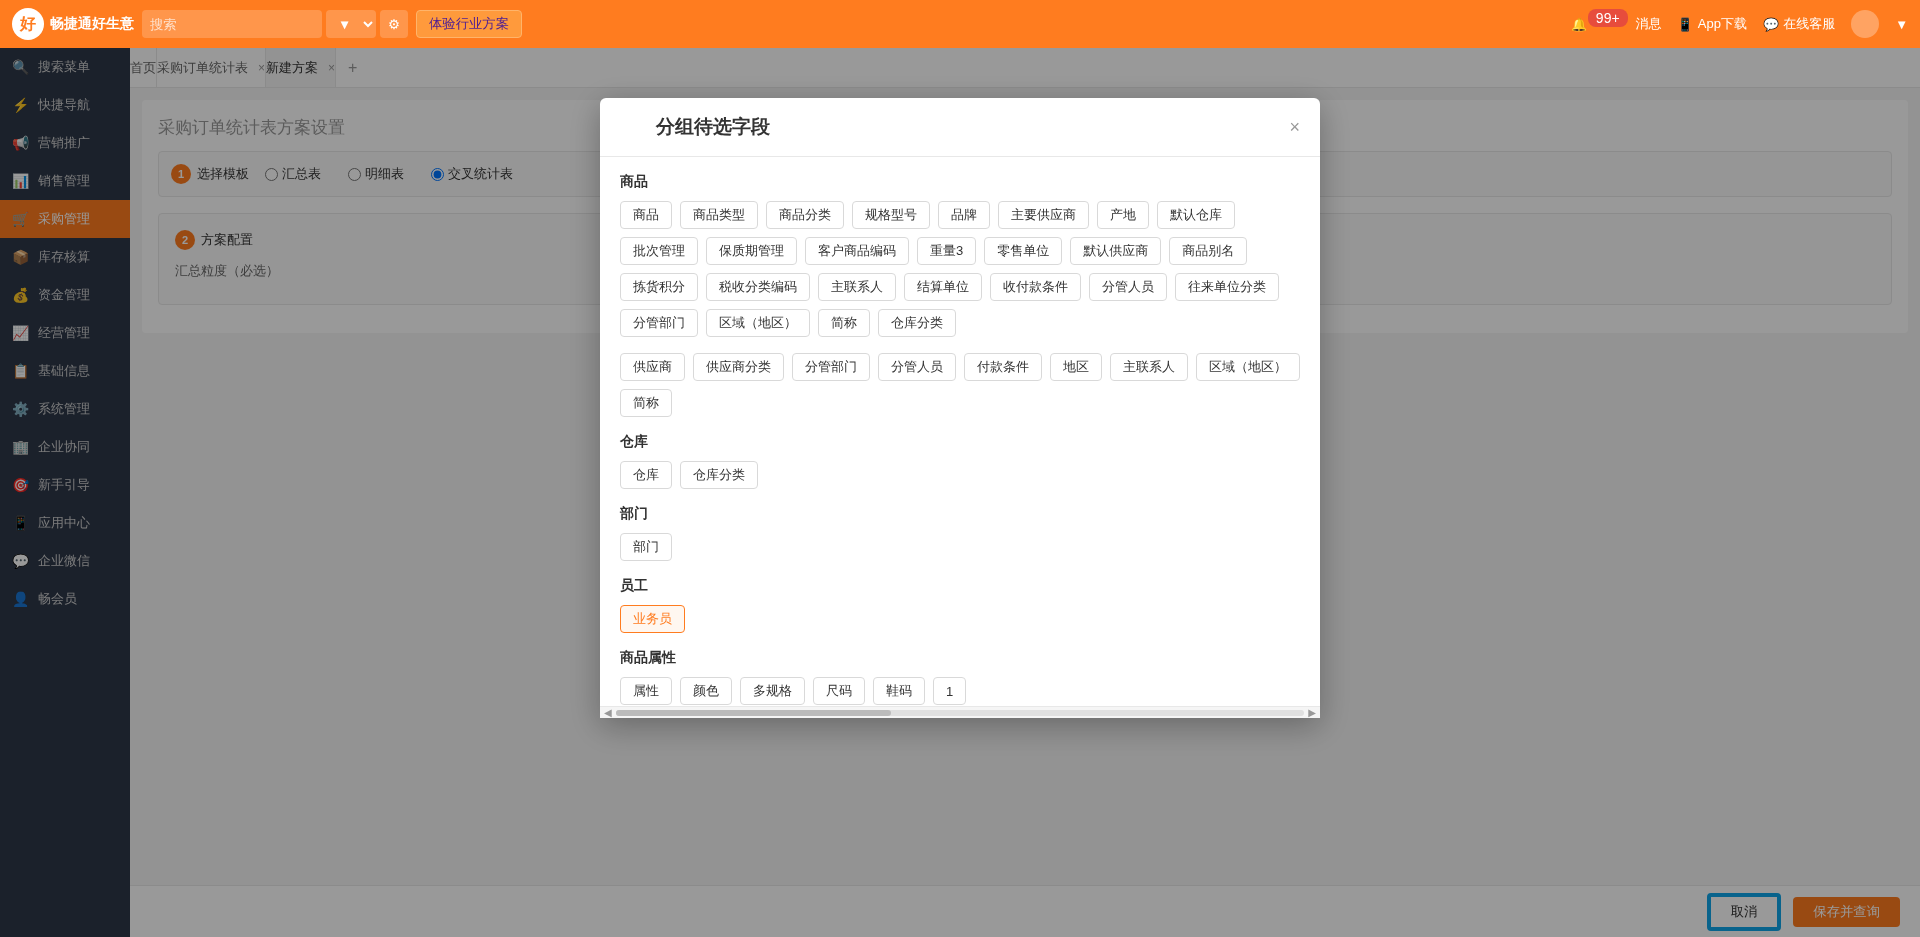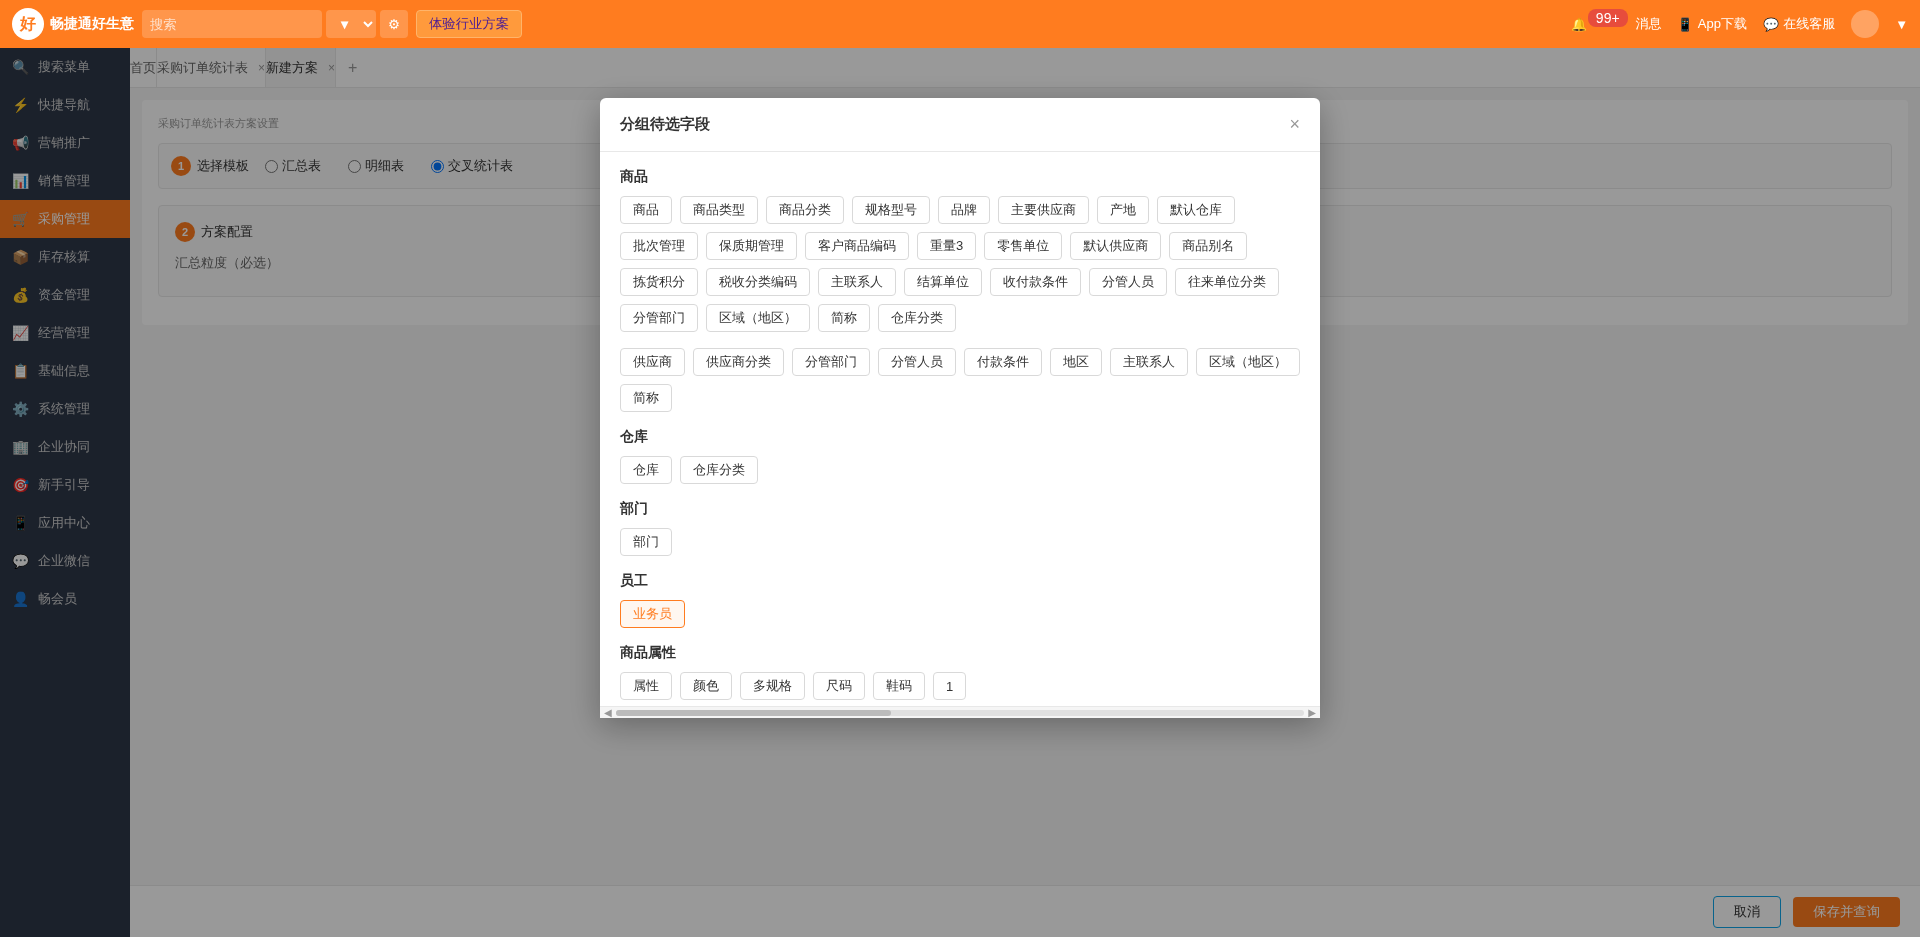--- a/index.html
+++ b/index.html
@@ -233,23 +233,24 @@
       box-shadow: 0 8px 32px rgba(0,0,0,0.3);
     }
     .modal-header {
       padding: 16px 20px;
       border-bottom: 1px solid #e8e8e8;
       display: flex;
       align-items: center;
       justify-content: space-between;
     }
     .modal-title {
-      font-size: 15px;
+      font-size: 19px;
       font-weight: 600;
       color: #333;
+      margin-left: 36px;
     }
     .modal-close {
       cursor: pointer;
       color: #999;
       font-size: 18px;
       background: none;
       border: none;
     }
     .modal-body {
       flex: 1;
@@ -292,21 +293,21 @@
     .modal-body::-webkit-scrollbar { width: 6px; }
     .modal-body::-webkit-scrollbar-thumb { background: #ccc; border-radius: 3px; }
 
     
     .page-content {
       background: white;
       border-radius: 4px;
       padding: 16px;
     }
     .breadcrumb {
-      font-size: 11px;
+      font-size: 17px;
       color: #999;
       margin-bottom: 12px;
     }
     .step-bar {
       display: flex;
       align-items: center;
       gap: 16px;
       margin-bottom: 16px;
       padding: 12px;
       background: #fafafa;
@@ -352,21 +353,21 @@
       background: white;
       border-top: 1px solid #e8e8e8;
       display: flex;
       align-items: center;
       justify-content: flex-end;
       padding: 0 20px;
       gap: 12px;
       z-index: 50;
     }
     .btn-cancel {
-      border: 1px solid #0ea5e9;
+      border: 4px solid #0ea5e9;
       background: white;
       border-radius: 4px;
       padding: 6px 20px;
       cursor: pointer;
       color: #333;
       margin-left: 48px;
     }
     .btn-save {
       border: none;
       background: #ff7c1f;

